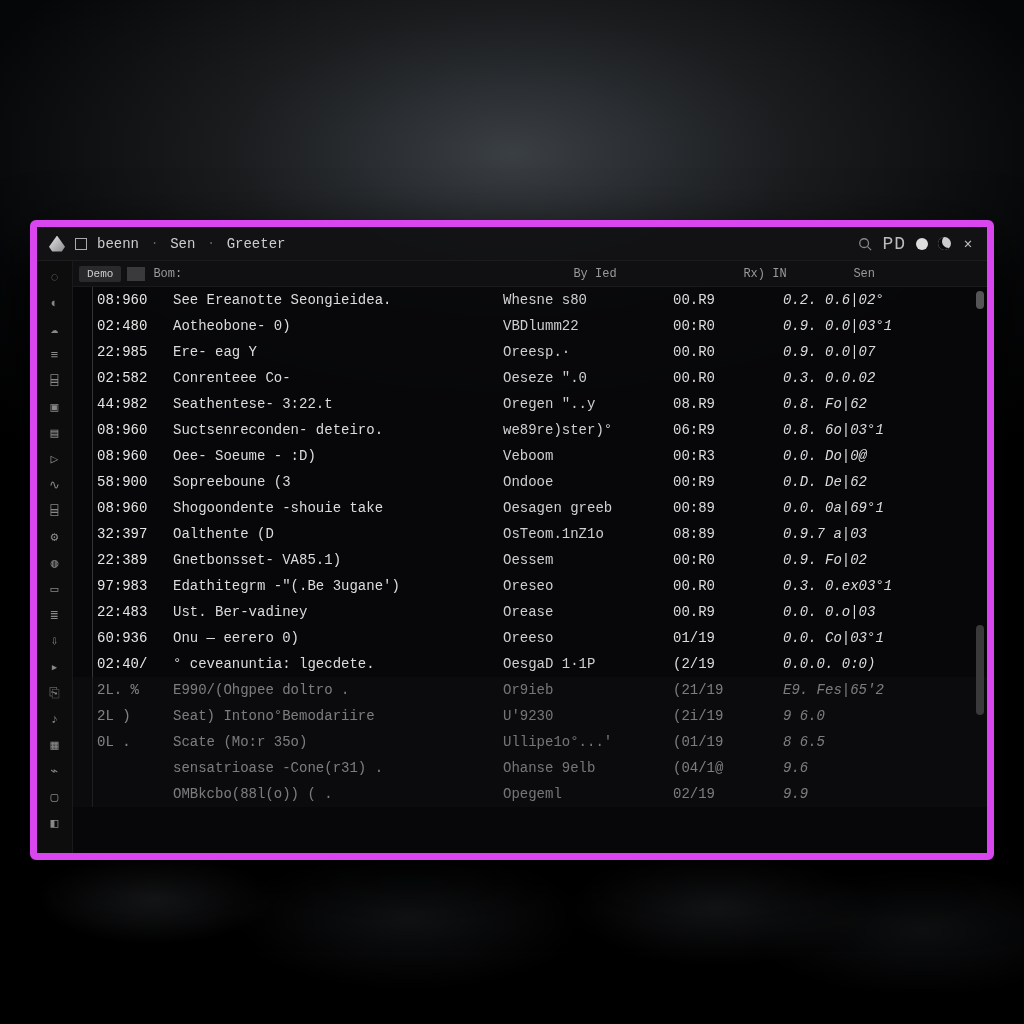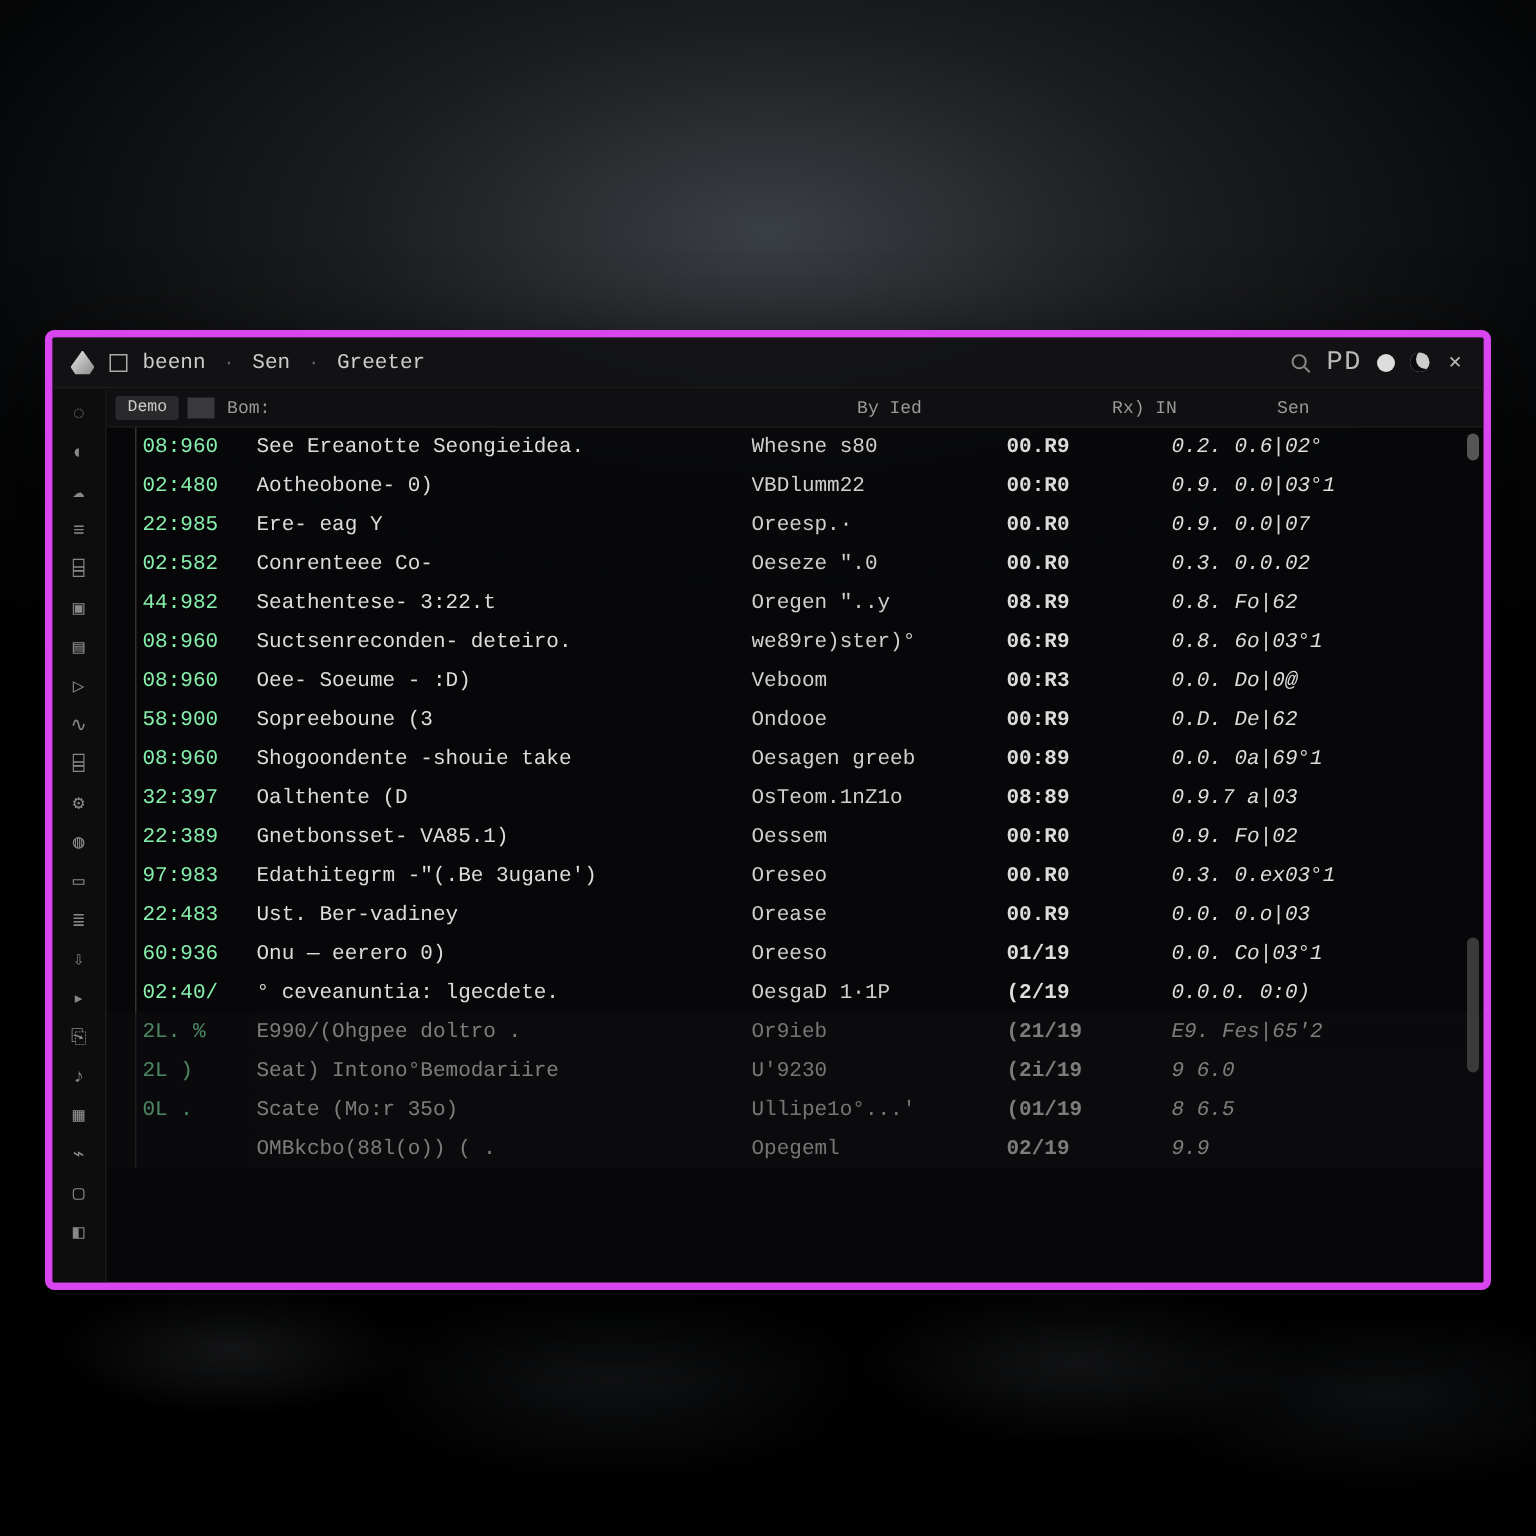--- a/index.html
+++ b/index.html
@@ -23,21 +23,21 @@
     filter: blur(2px);
     z-index: 0;
   }
   .window {
     position: absolute;
     top: 220px;
     left: 30px;
     right: 30px;
     height: 640px;
     background: rgba(8,8,10,0.92);
-    border: 5px solid #d946ef;
+    border: 7px solid #d946ef;
     border-radius: 6px;
     box-shadow: 0 20px 60px rgba(0,0,0,0.8), inset 0 1px 0 rgba(255,255,255,0.05);
     display: flex;
     flex-direction: column;
     overflow: hidden;
     z-index: 10;
   }
   .titlebar {
     height: 34px;
     display: flex;
@@ -149,24 +149,24 @@
     white-space: nowrap;
   }
   .row .gutter {
     width: 14px;
     border-right: 1px solid #333;
     height: 100%;
     margin-right: 4px;
   }
   .row.faded { opacity: 0.55; background: rgba(60,60,64,0.15); }
   .row .c { overflow: hidden; text-overflow: clip; padding-right: 6px; }
-  .row .c-time { width: 76px; color: #86efac; }
+  .row .c-time { width: 76px; color: #e5e5e5; }
   .row .c-name { width: 330px; }
   .row .c-by   { width: 170px; color: #cfcfcf; }
-  .row .c-rx   { width: 110px; font-weight: bold; }
+  .row .c-rx   { width: 110px; }
   .row .c-sn   { flex: 1; font-style: italic; }
 
   .vscroll {
     position: absolute;
     right: 3px; top: 30px; bottom: 6px;
     width: 8px;
   }
   .vscroll .thumb {
     position: absolute;
     top: 0; left: 0; right: 0;
@@ -388,20 +388,28 @@
             <span class="gutter"></span>
             <span class="c c-time">0L  .</span>
             <span class="c c-name">Scate (Mo:r 35o)</span>
             <span class="c c-by">Ullipe1o°...'</span>
             <span class="c c-rx">(01/19</span>
             <span class="c c-sn">8 6.5</span>
           </div>
           <div class="row faded">
             <span class="gutter"></span>
             <span class="c c-time"></span>
+            <span class="c c-name">sensatrioase -Cone(r31) .</span>
+            <span class="c c-by">Ohanse 9elb</span>
+            <span class="c c-rx">(04/1@</span>
+            <span class="c c-sn">9.6</span>
+          </div>
+          <div class="row faded">
+            <span class="gutter"></span>
+            <span class="c c-time"></span>
             <span class="c c-name">OMBkcbo(88l(o)) ( .</span>
             <span class="c c-by">Opegeml</span>
             <span class="c c-rx">02/19</span>
             <span class="c c-sn">9.9</span>
           </div>
         </div>
 
       <div class="vscroll">
         <div class="thumb"></div>
         <div class="thumb2"></div>

